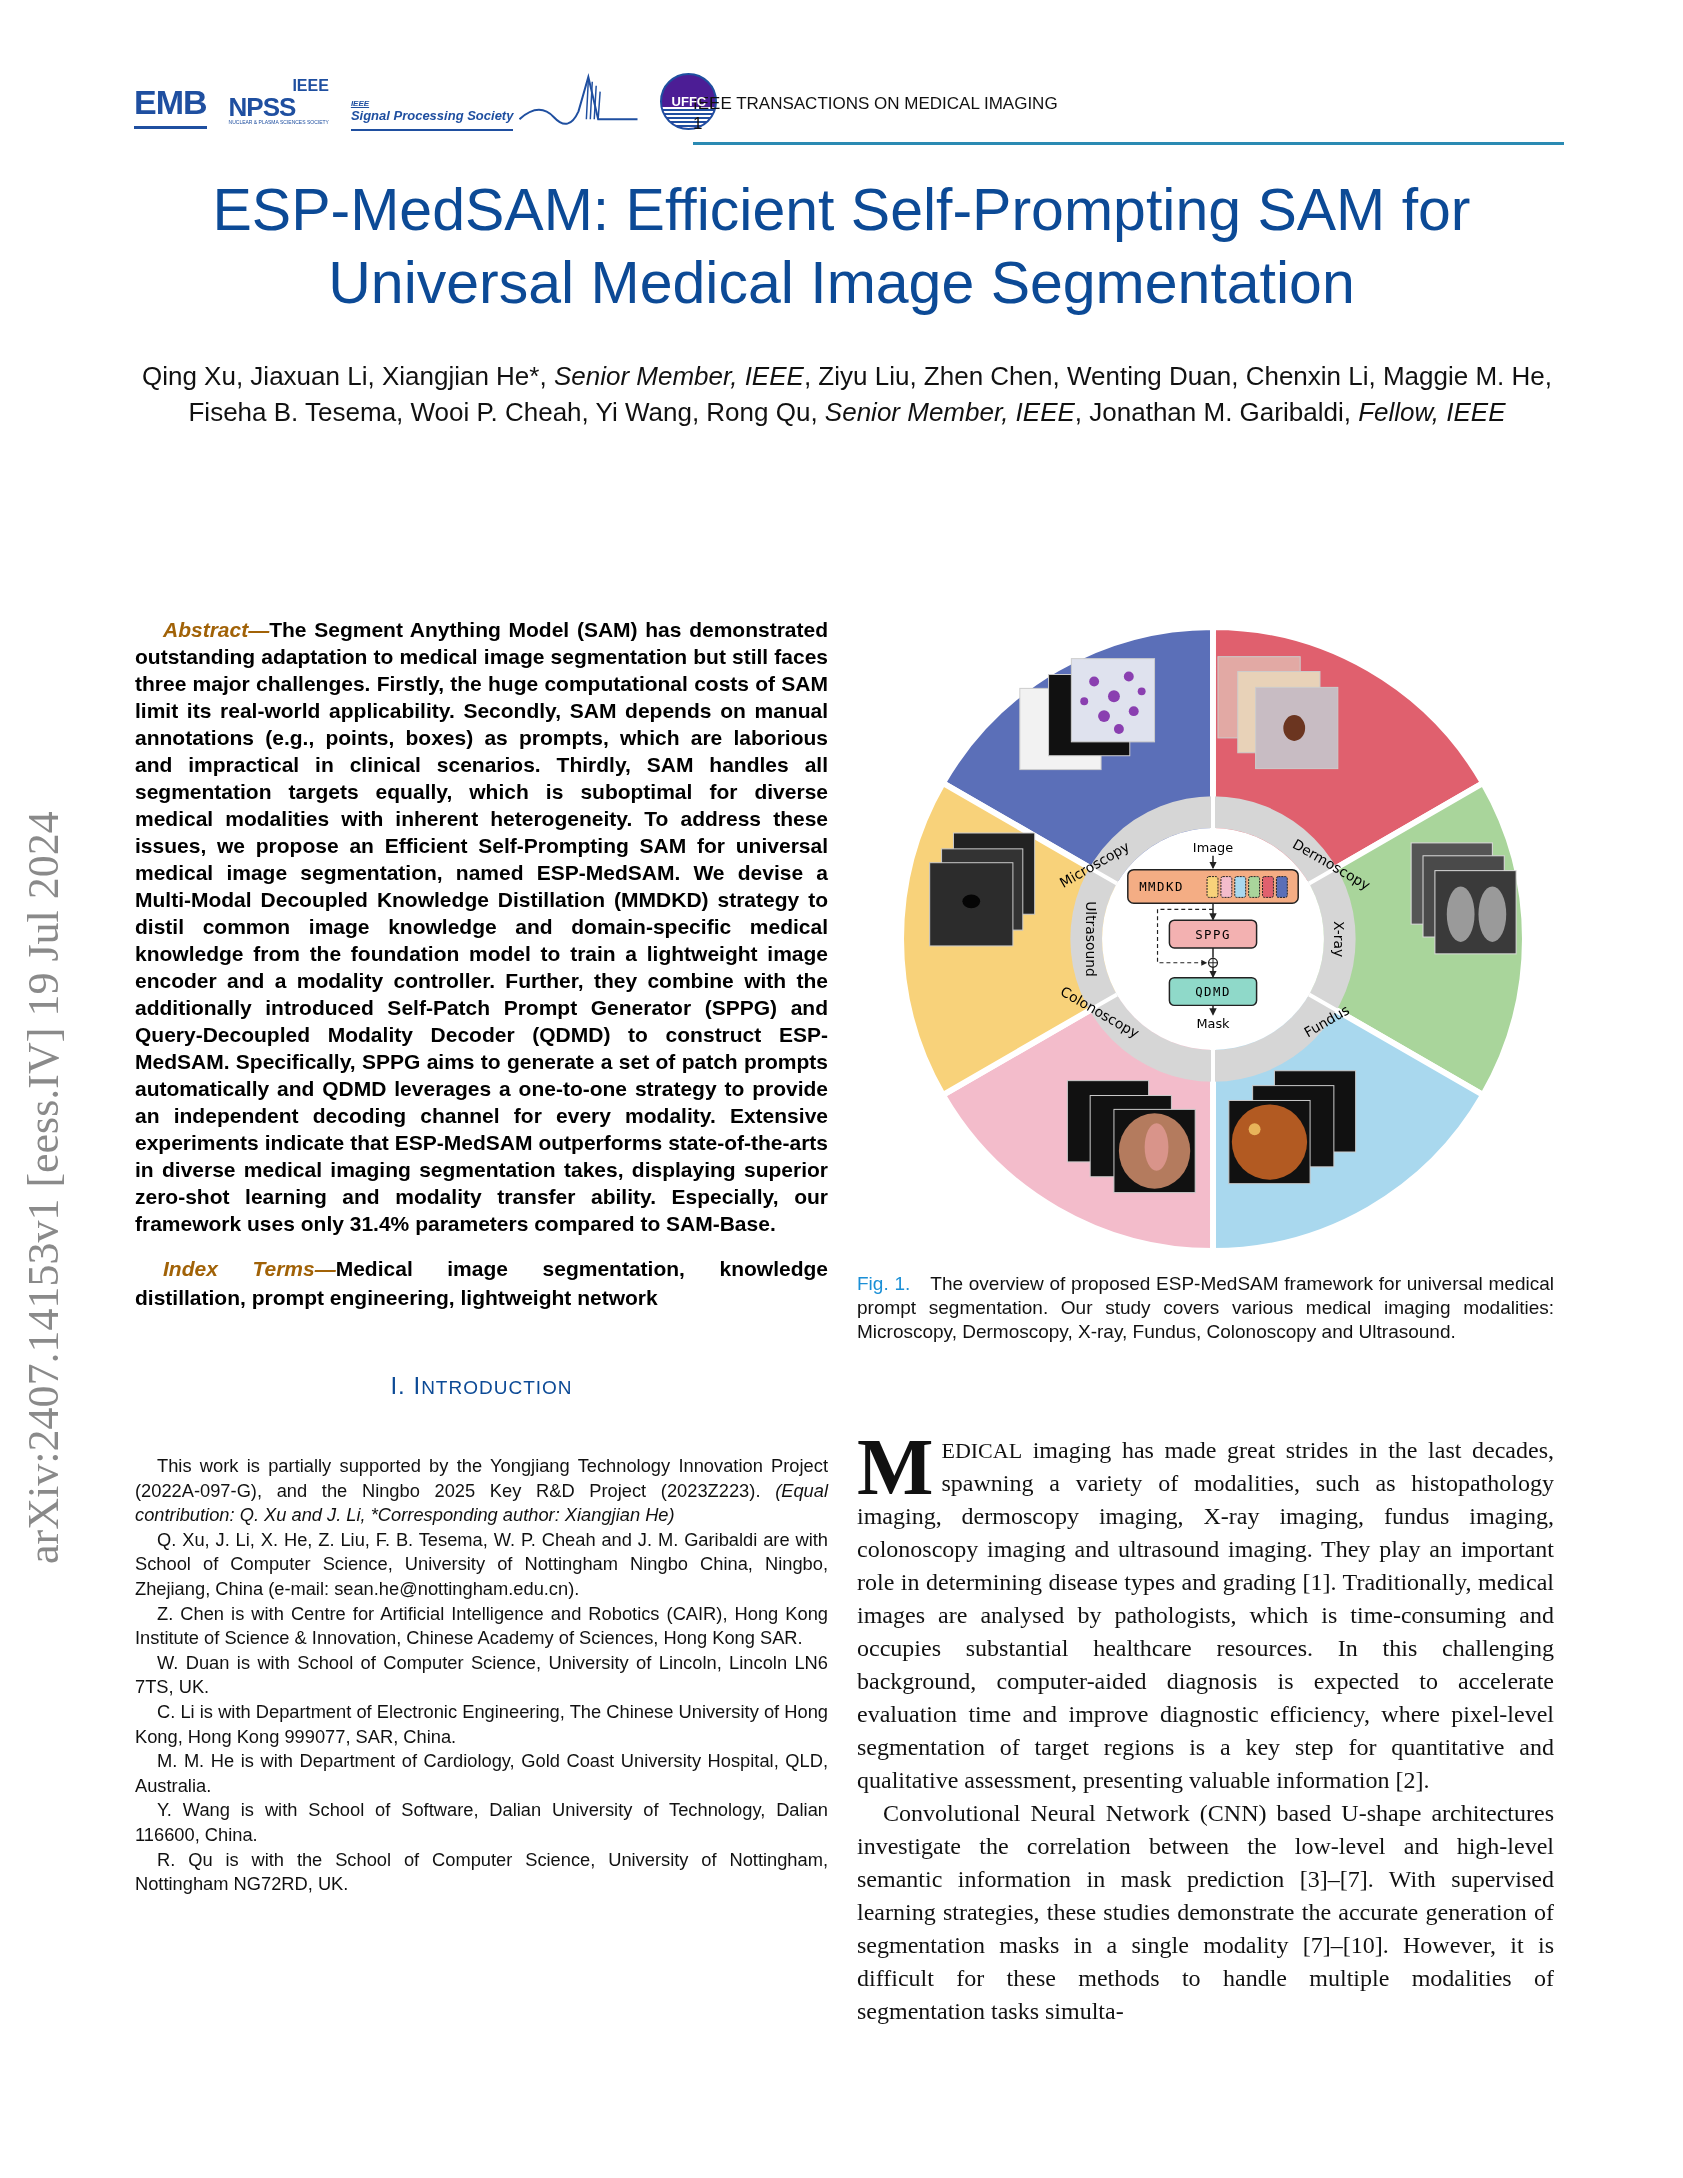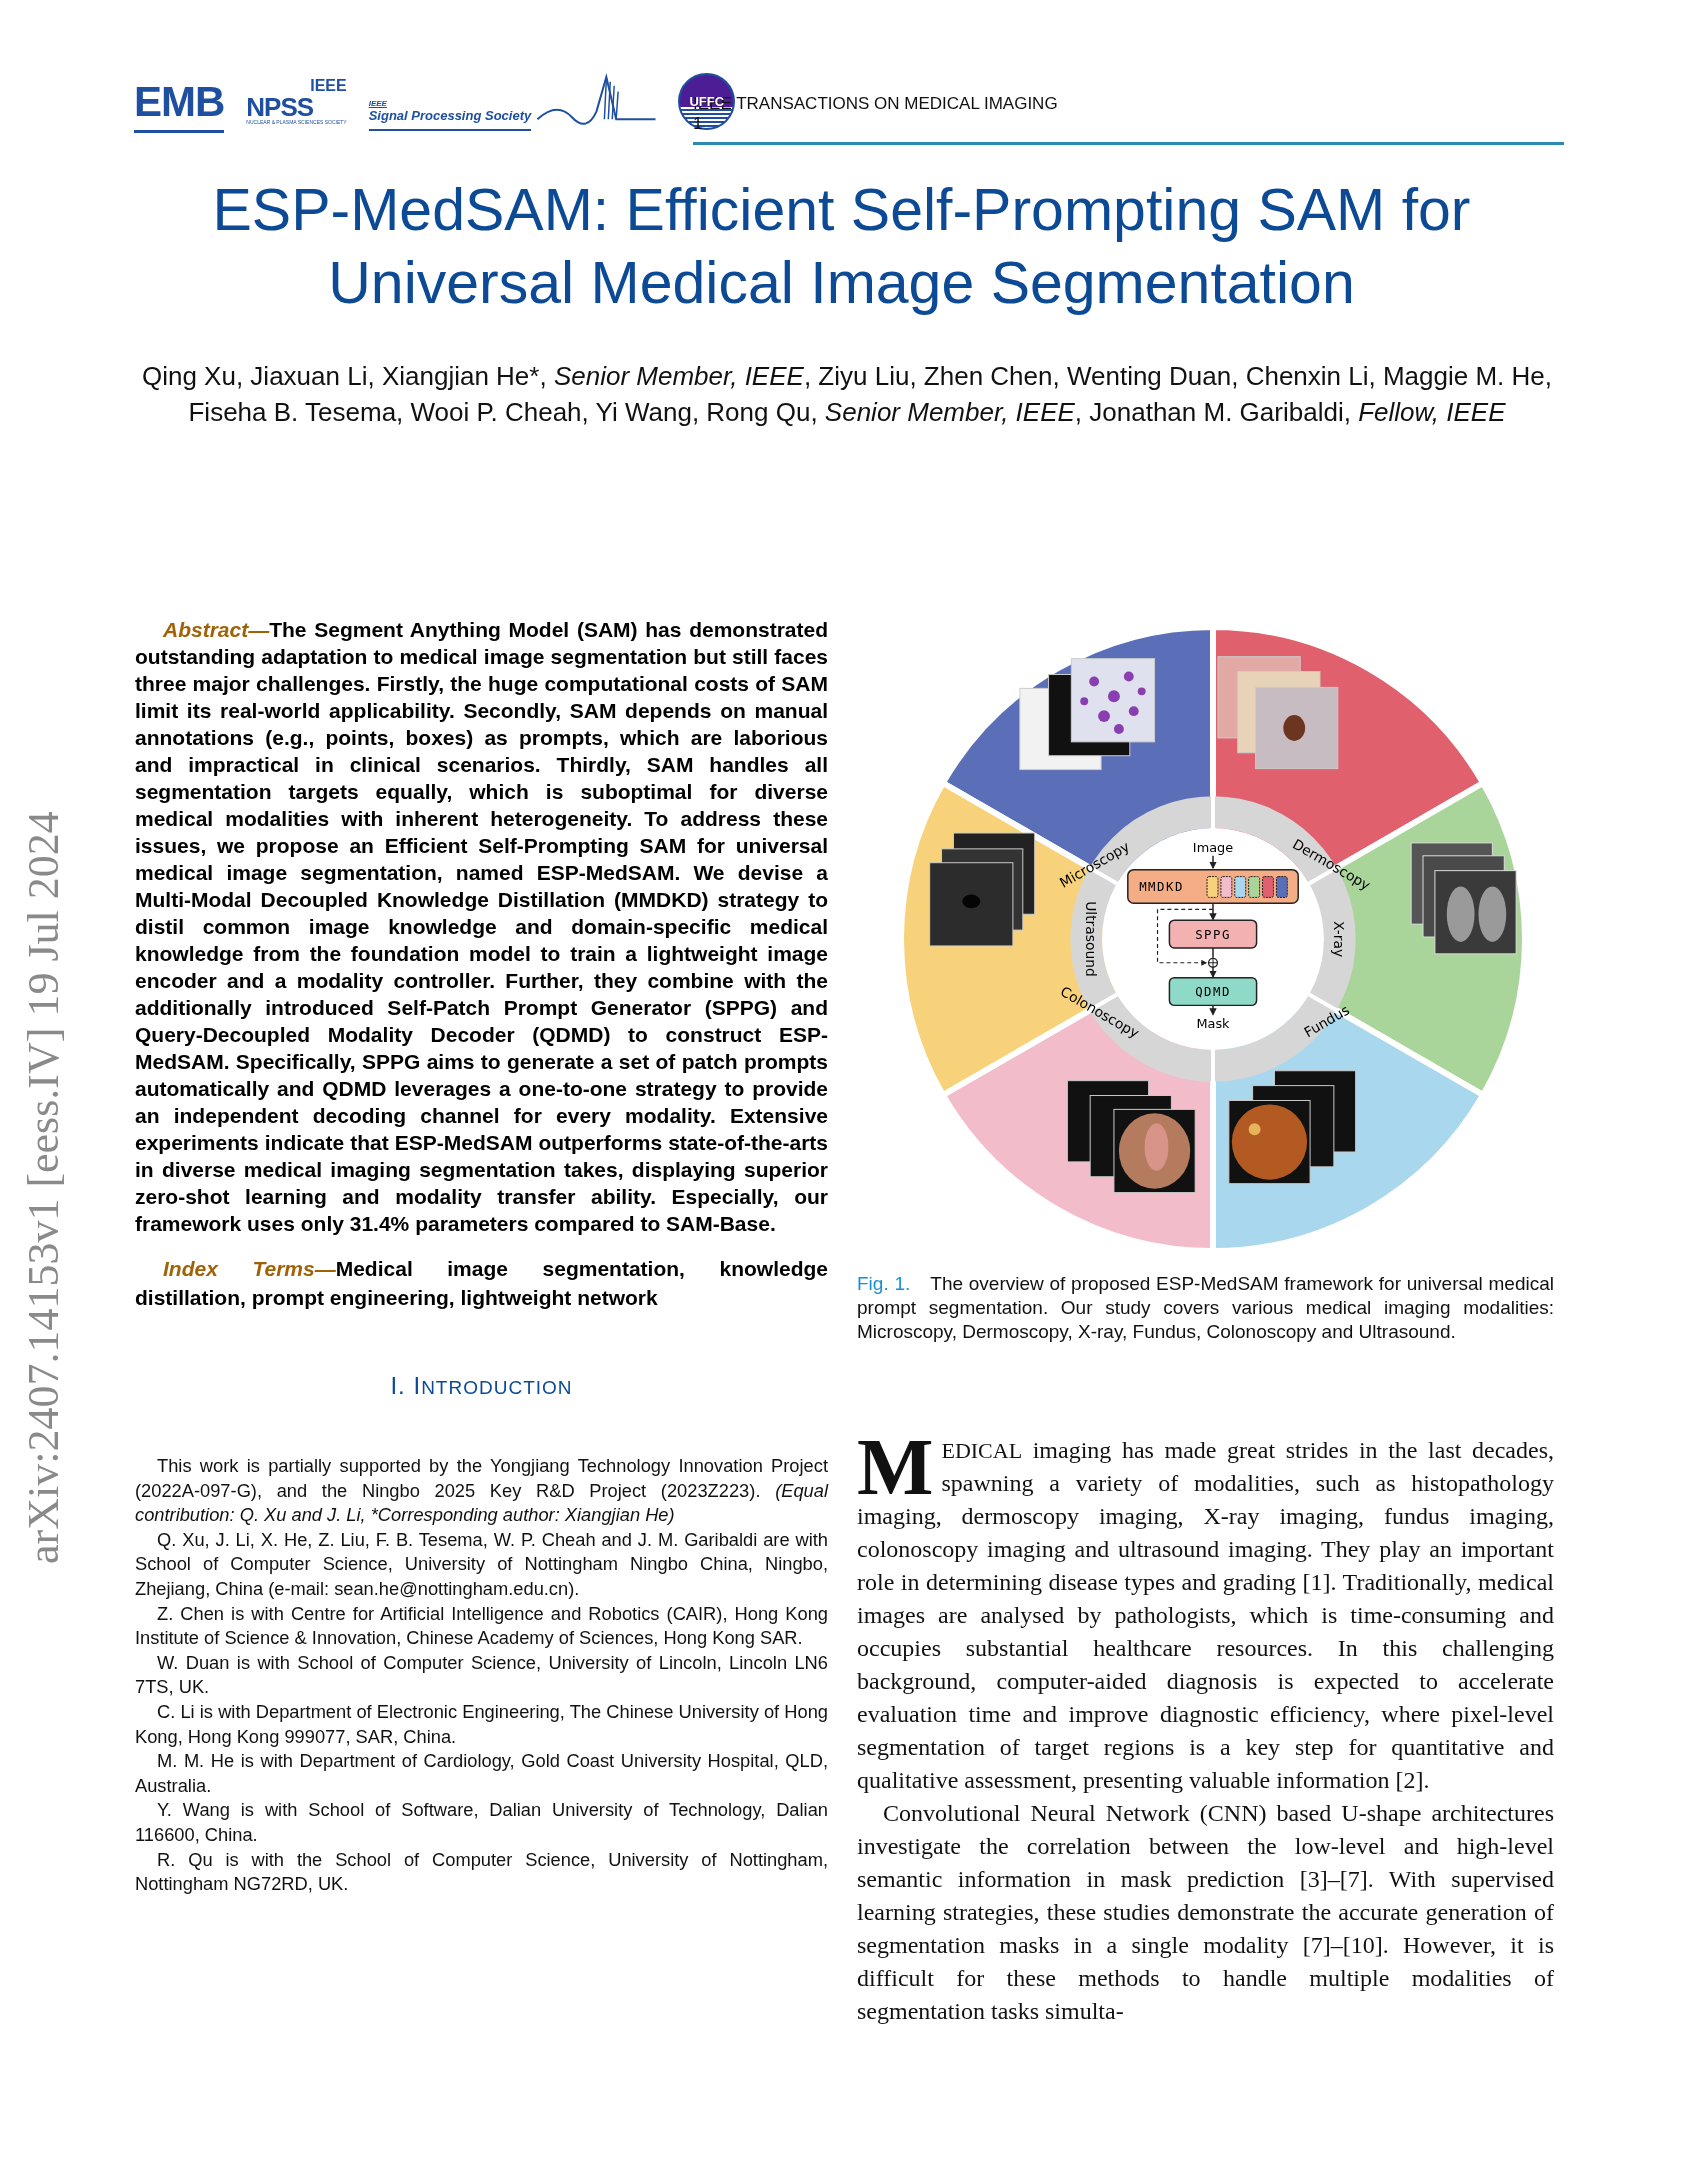--- a/index.html
+++ b/index.html
@@ -1,20 +1,20 @@
 <!DOCTYPE html>
 <html><head>
 <meta charset="utf-8">
 <style>
   html, body { margin: 0; padding: 0; background: #ffffff; }
   body { width: 1683px; height: 2178px; position: relative; overflow: hidden; font-family: "Liberation Sans", sans-serif; color: #000; }
 
   
   .logos { position: absolute; left: 134px; top: 67px; height: 69px; display: flex; align-items: center; gap: 22px; }
-  .logo-emb { color: #1f4fa0; font-weight: bold; font-size: 42px; letter-spacing: -1px; position: relative; line-height: 1; font-family: "Liberation Sans", sans-serif; }
+  .logo-emb { color: #1f4fa0; font-weight: bold; font-size: 34px; letter-spacing: -1px; position: relative; line-height: 1; font-family: "Liberation Sans", sans-serif; }
   .logo-emb .bar { position: absolute; left: 0; right: 0; bottom: -10px; height: 3px; background: #1f4fa0; }
   .logo-npss { color: #1f4fa0; font-weight: bold; display: flex; flex-direction: column; line-height: 1; }
   .logo-npss .ieee { font-size: 16px; text-align: right; }
   .logo-npss .npss { font-size: 26px; letter-spacing: -1px; }
   .logo-npss .sub { font-size: 5px; text-align: center; font-weight: normal; }
   .logo-sps { color: #1f4fa0; font-style: italic; font-weight: bold; font-size: 13px; display: flex; align-items: flex-end; gap: 6px; position: relative; height: 59px; }
   .logo-sps .txt { display: flex; flex-direction: column; padding-bottom: 6px; border-bottom: 2px solid #1f4fa0; }
   .logo-sps .txt .small { font-size: 8px; text-decoration: underline; }
   .logo-ufffc { width: 57px; height: 57px; border-radius: 50%; background: #4c1d95; color: #fff; font-weight: bold; font-size: 13px; display: flex; align-items: center; justify-content: center; border: 2px solid #1f4fa0; box-sizing: border-box; position: relative; overflow: hidden; }
   .logo-ufffc::after { content: ""; position: absolute; left: 0; right: 0; bottom: 0; height: 40%; background: repeating-linear-gradient(180deg, #ffffff 0 2px, #1f4fa0 2px 4px); }

